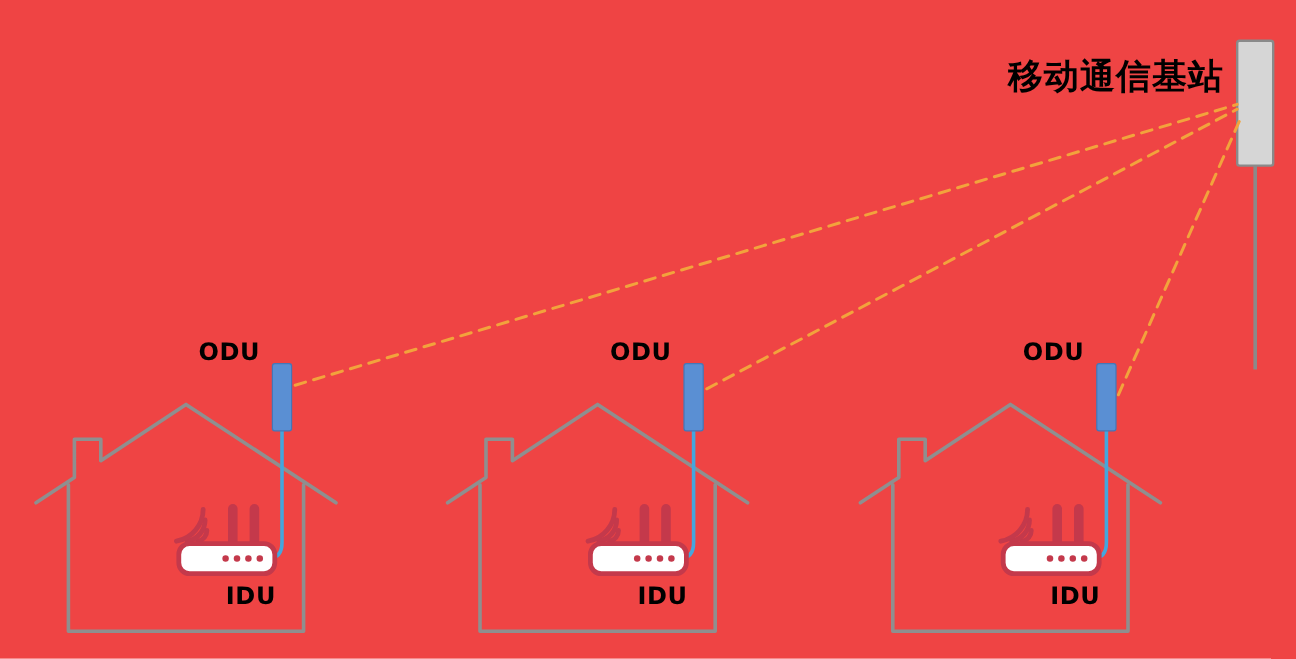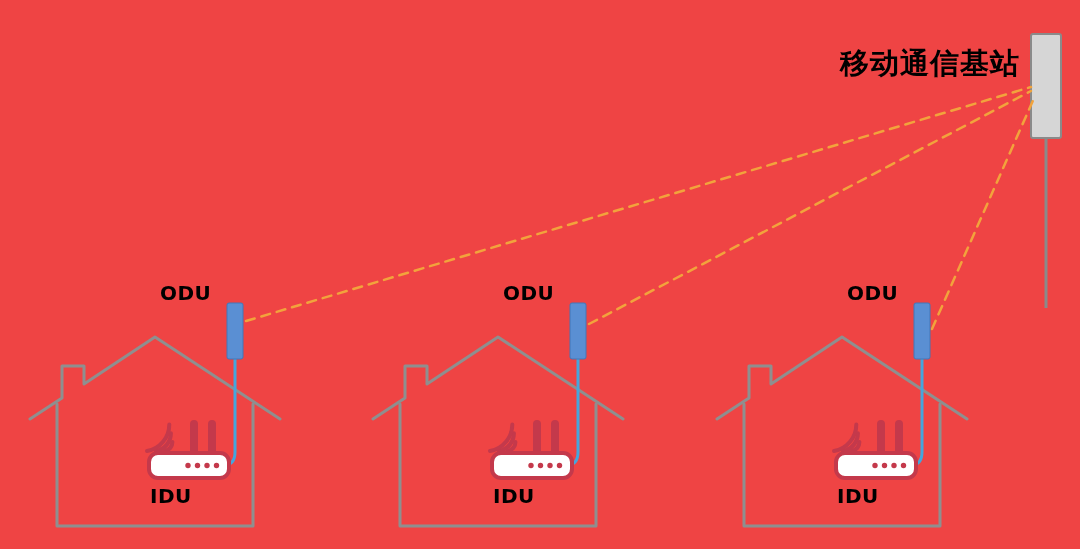--- a/index.html
+++ b/index.html
@@ -8,22 +8,22 @@
     width: 1080px;
     height: 549px;
     background: #ef4444;
     overflow: hidden;
     font-family: "DejaVu Sans", "Liberation Sans", sans-serif;
   }
   .diagram-svg { position: absolute; left: 0; top: 0; }
   .label { position: absolute; color: #000000; font-weight: bold; }
   .title-label { font-size: 29px; letter-spacing: 1px; white-space: nowrap; }
   .device-label { font-size: 20px; letter-spacing: 0.5px; }
-  .odu-label { width: 62px; text-align: left; }
-  .idu-label { width: 80px; text-align: left; }
+  .odu-label { width: 62px; text-align: center; }
+  .idu-label { width: 80px; text-align: right; }
 </style>
 </head>
 <body>
 
 <div class="canvas">
 
   <svg class="diagram-svg" width="1080" height="549" viewBox="0 0 1080 549">
 
     <g>
       <line x1="1046" y1="40" x2="1046" y2="308" stroke="#8A8A8A" stroke-width="3"></line>

